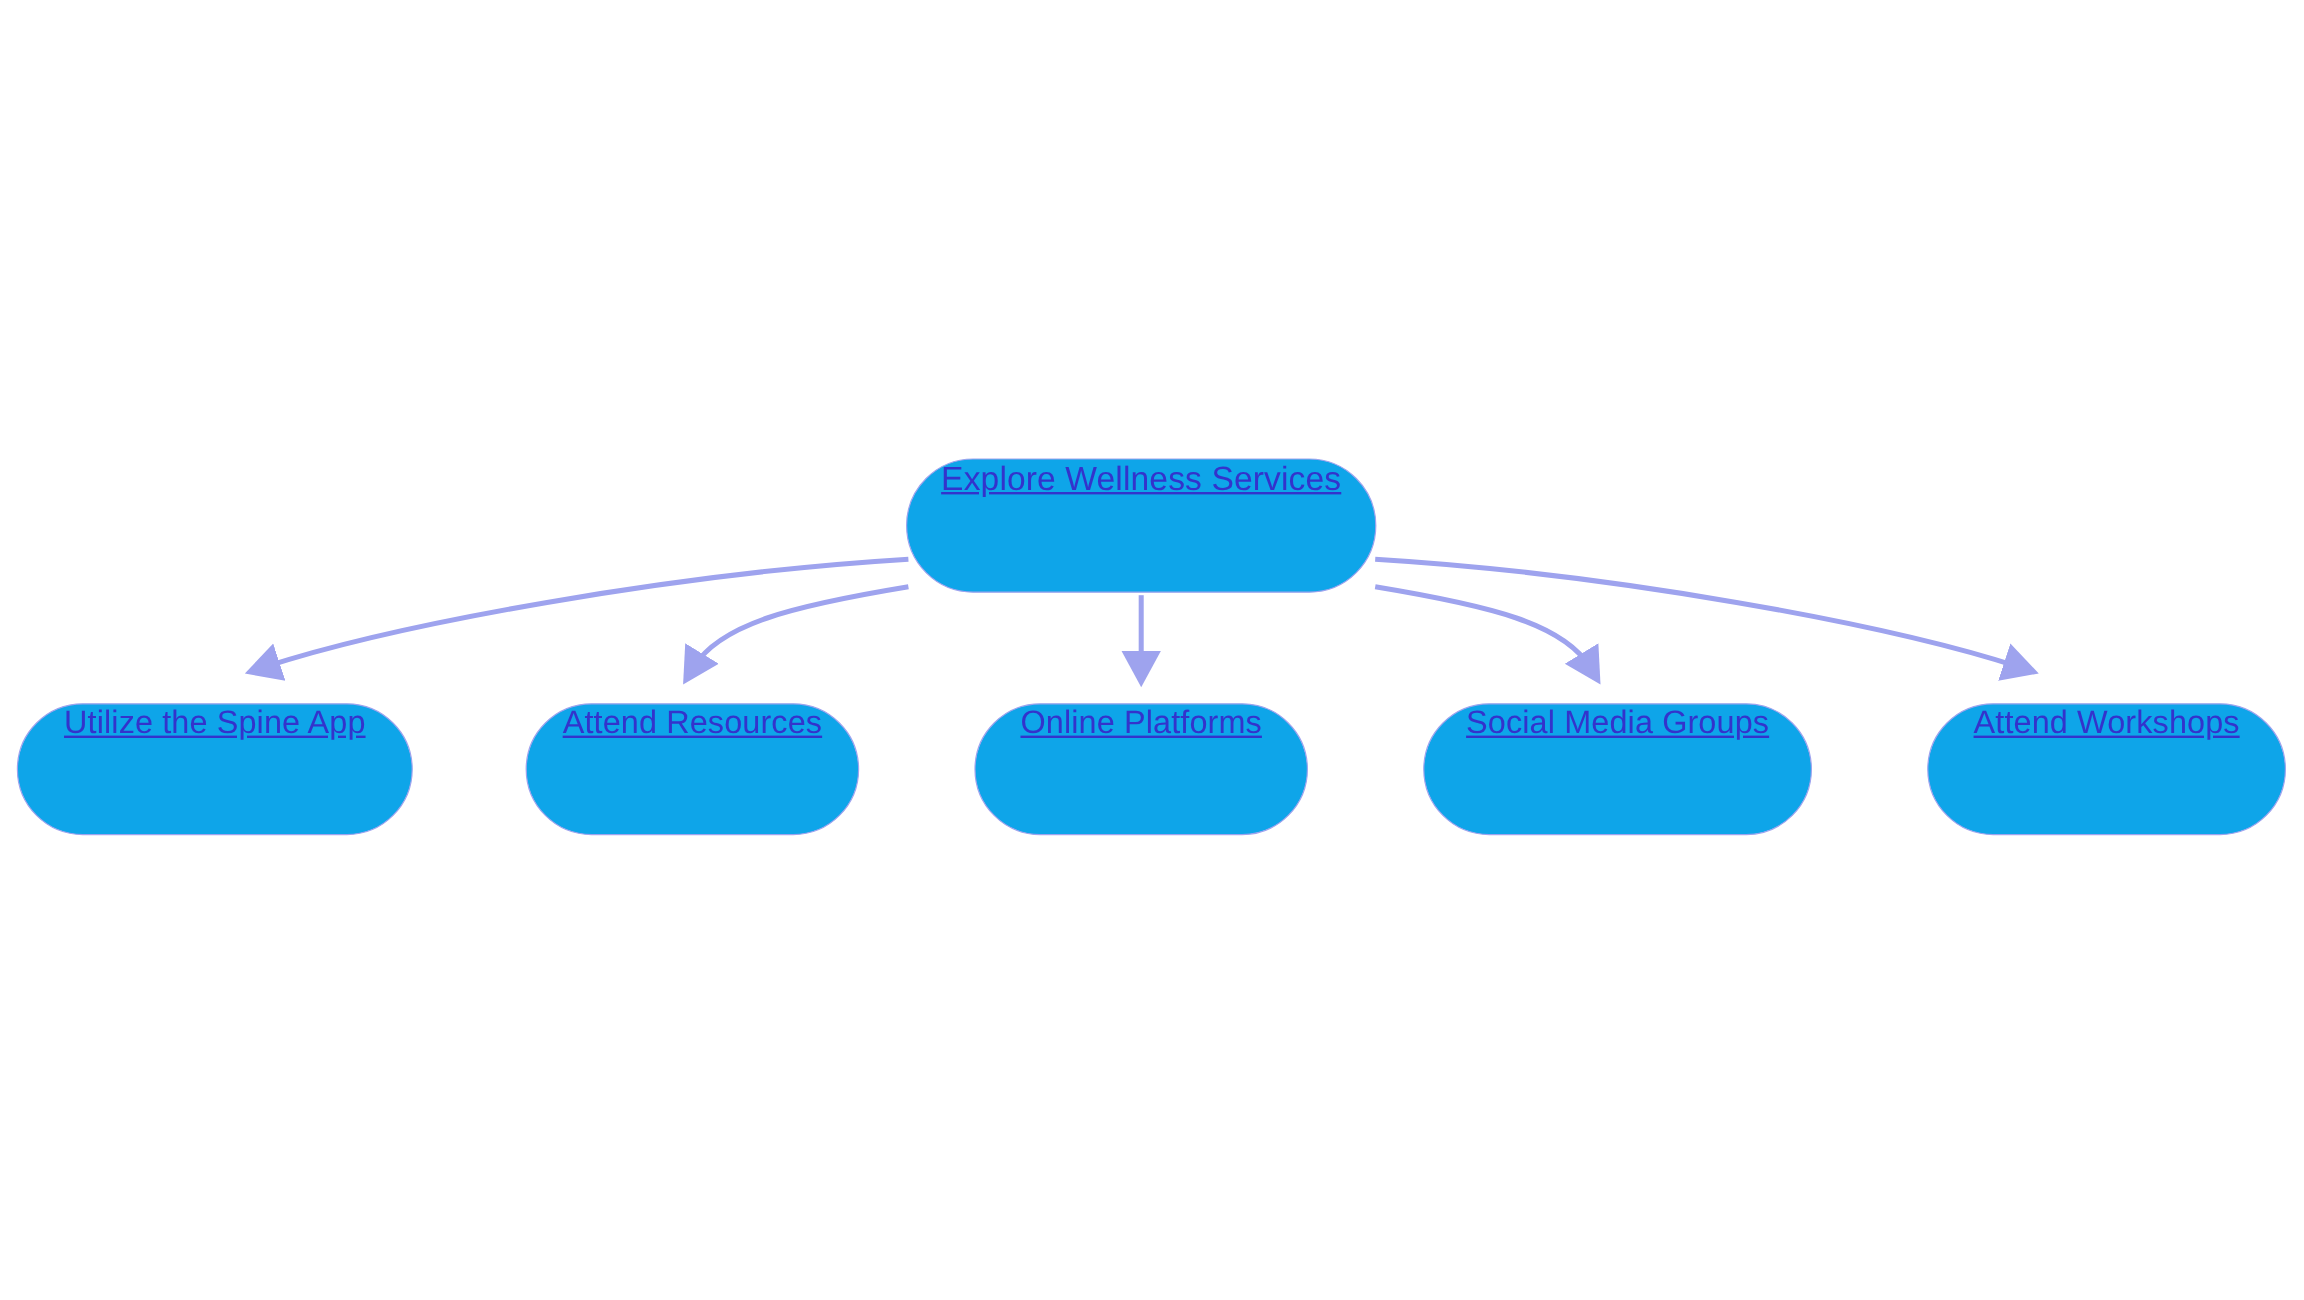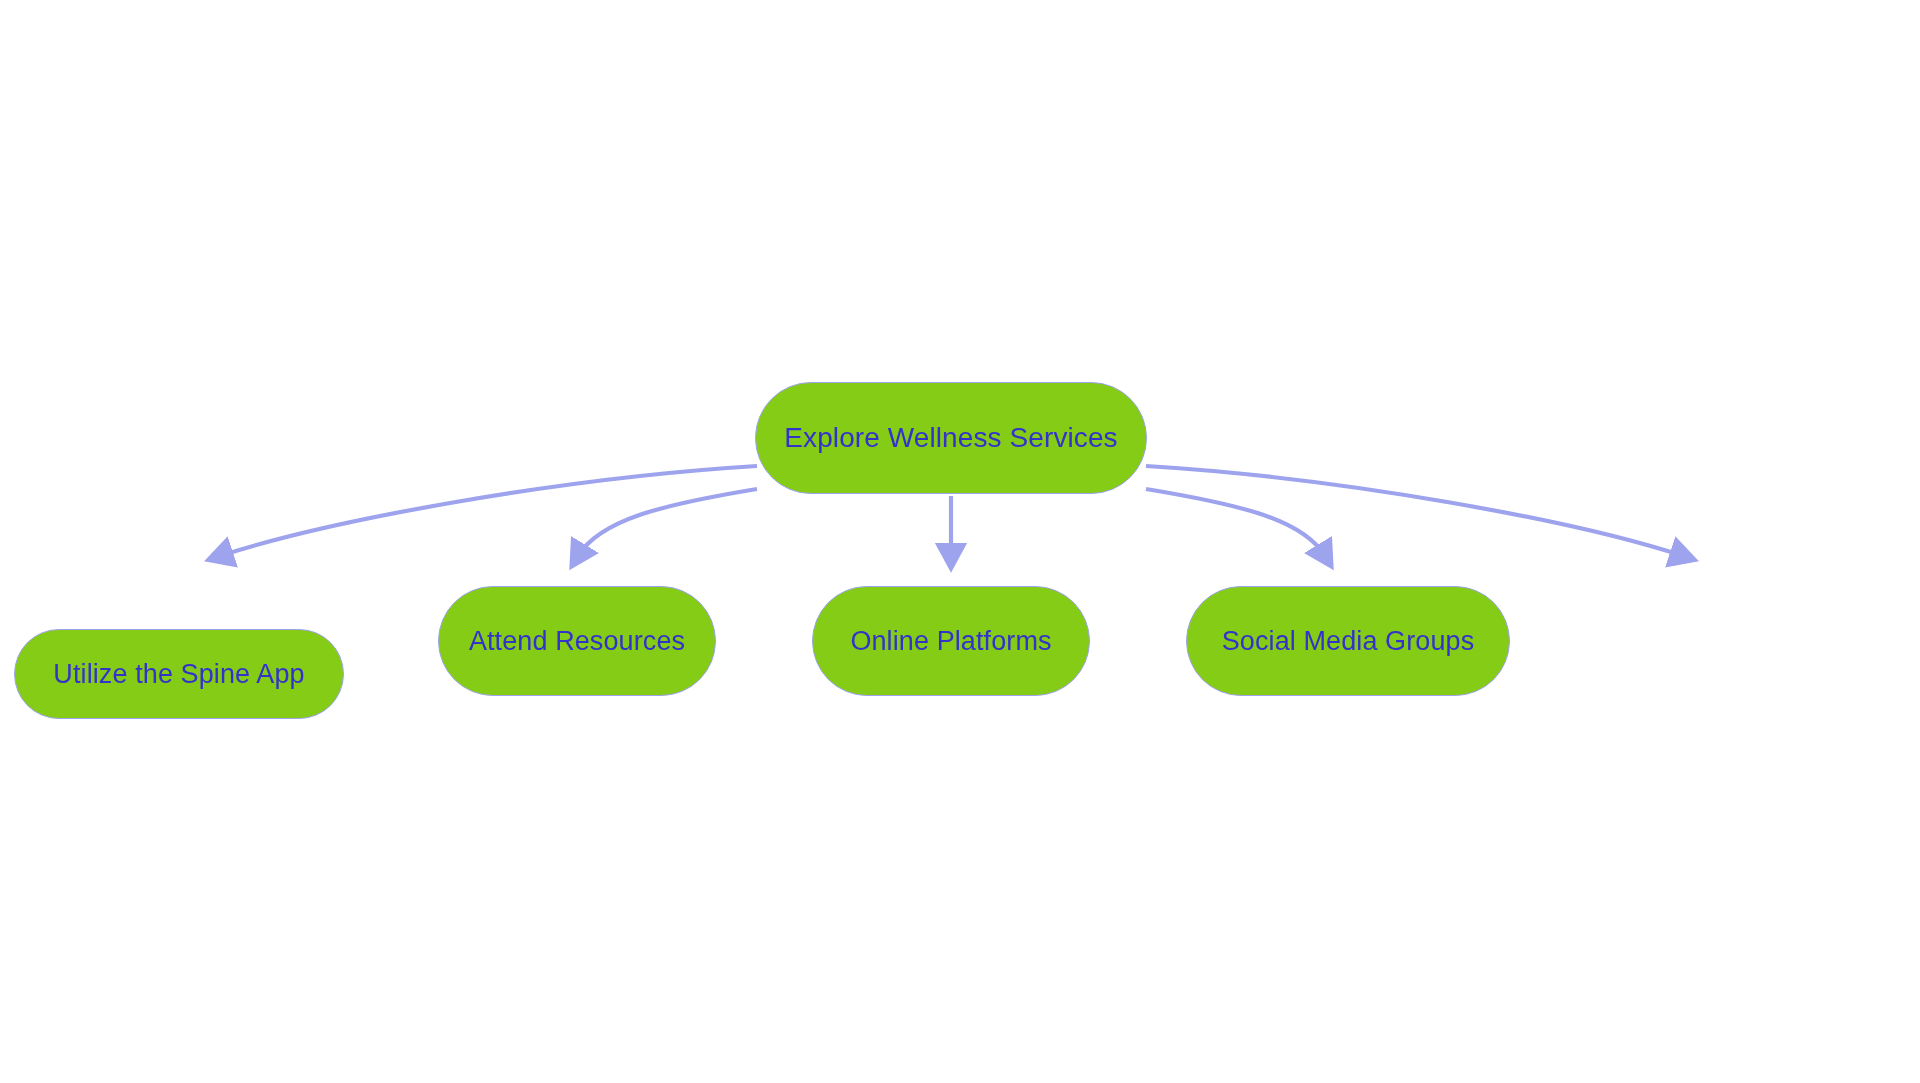--- a/index.html
+++ b/index.html
@@ -23,28 +23,29 @@
     position: absolute;
     left: 0;
     top: 0;
     width: 1920px;
     height: 1083px;
   }
   .node {
     position: absolute;
     box-sizing: border-box;
     display: flex;
-    align-items: center;
+    align-items: flex-start;
     justify-content: center;
-    background: #84cc16;
+    background: #0ea5e9;
     border: 1.6px solid #9ea3ee;
     border-radius: 999px;
     color: #3333cc;
     white-space: nowrap;
     z-index: 2;
+    text-decoration: underline;
   }
   .node-label {
     color: #3333cc;
     letter-spacing: 0.1px;
   }
   .node-root {
     font-size: 28px;
   }
   .node-leaf {
     font-size: 27px;
@@ -72,30 +73,33 @@
       <path d="M 1146 489 C 1243 505 1303 520 1325 556" marker-end="url(#arrowhead)"></path>
 
       <path d="M 1146 466 C 1343 478 1573 520 1683 556" marker-end="url(#arrowhead)"></path>
     </g>
   </svg>
 
   <div class="node node-root" style="left:755px; top:382px; width:392px; height:112px;">
     <span class="node-label">Explore Wellness Services</span>
   </div>
 
-  <div class="node node-leaf" style="left:14px; top:586px; width:330px; height:90px;margin-top:43px;">
+  <div class="node node-leaf" style="left:14px; top:586px; width:330px; height:110px;">
     <span class="node-label">Utilize the Spine App</span>
   </div>
 
   <div class="node node-leaf" style="left:438px; top:586px; width:278px; height:110px;">
     <span class="node-label">Attend Resources</span>
   </div>
 
   <div class="node node-leaf" style="left:812px; top:586px; width:278px; height:110px;">
     <span class="node-label">Online Platforms</span>
   </div>
 
   <div class="node node-leaf" style="left:1186px; top:586px; width:324px; height:110px;">
     <span class="node-label">Social Media Groups</span>
   </div>
 
+  <div class="node node-leaf" style="left:1606px; top:586px; width:299px; height:110px;">
+    <span class="node-label">Attend Workshops</span>
+  </div>
 
 </div>
 
 </body></html>

